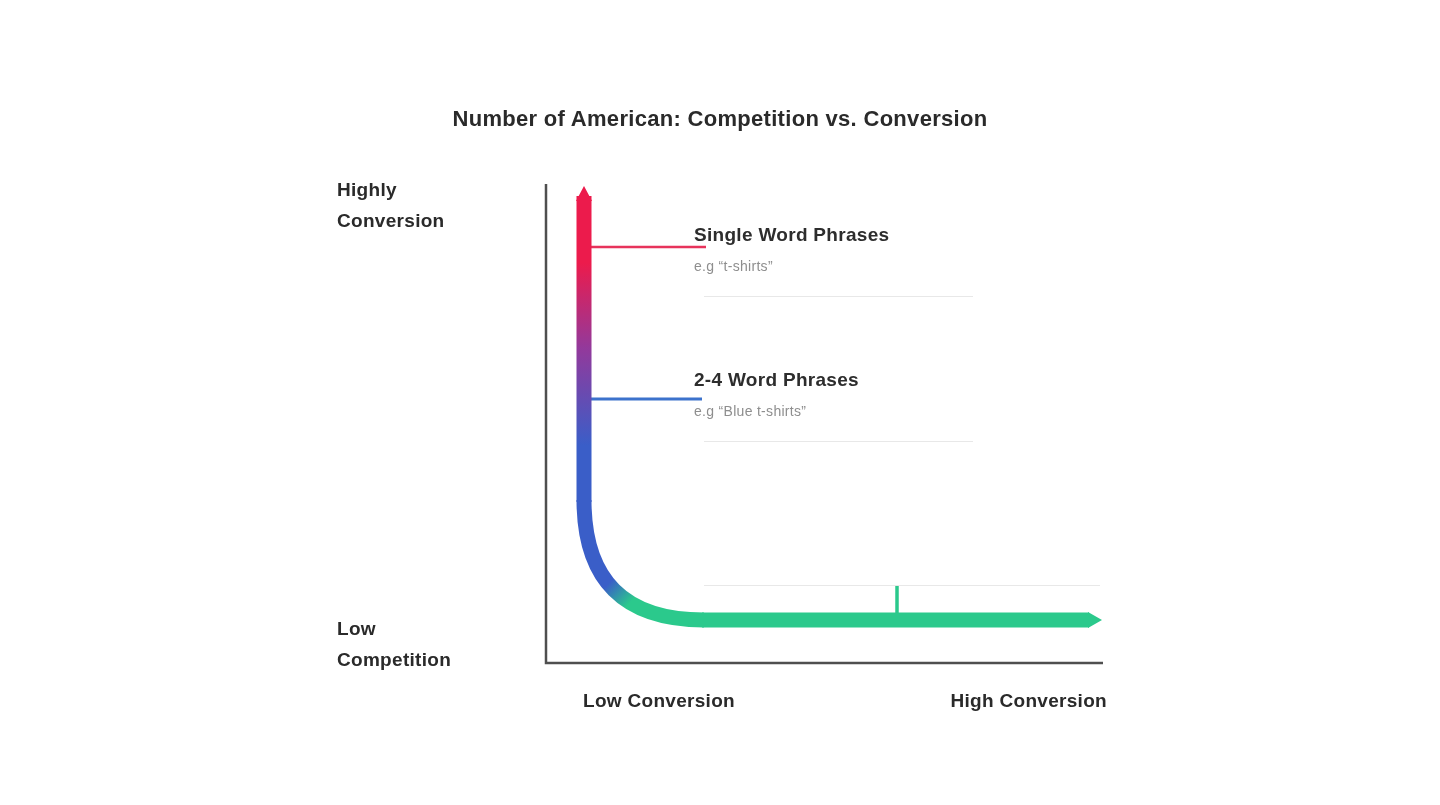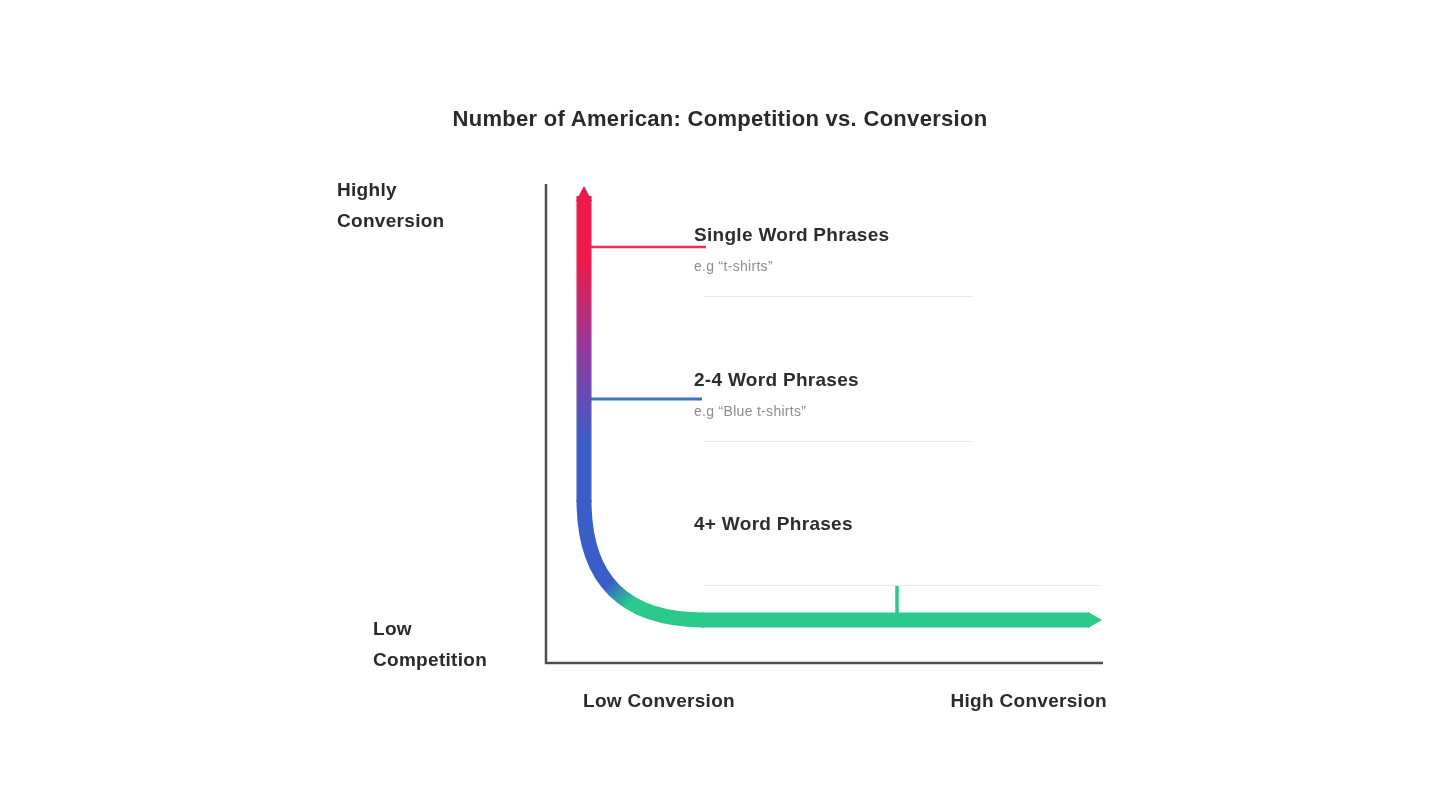--- a/index.html
+++ b/index.html
@@ -30,21 +30,21 @@
   }
   .axis-label {
     position: absolute;
     font-size: 19px;
     font-weight: 700;
     letter-spacing: 0.3px;
     color: #2a2a2a;
     line-height: 31px;
   }
   .y-label-top { left: 337px; top: 174px; }
-  .y-label-bottom { left: 337px; top: 613px; margin-left: 36px; }
+  .y-label-bottom { left: 337px; top: 613px; }
   .x-label-left { left: 583px; top: 691px; line-height: 20px; }
   .x-label-right { right: 333px; top: 691px; line-height: 20px; }
   .annotation {
     position: absolute;
     left: 694px;
   }
   .ann-title {
     font-size: 19px;
     font-weight: 700;
     letter-spacing: 0.3px;
@@ -133,17 +133,16 @@
   </div>
   <div class="divider divider-1"></div>
 
   <div class="annotation ann-2">
     <div class="ann-title">2-4 Word Phrases</div>
     <div class="ann-example">e.g “Blue t-shirts”</div>
   </div>
   <div class="divider divider-2"></div>
 
   <div class="annotation ann-3">
-    <div class="ann-title">4+ Word Phrases</div>
   </div>
   <div class="divider divider-3"></div>
 
 </div>
 
 </body></html>

